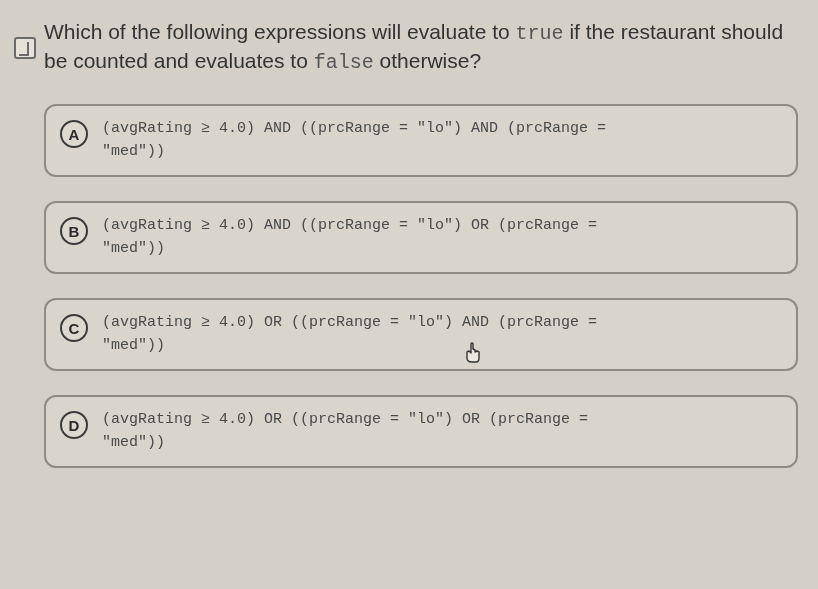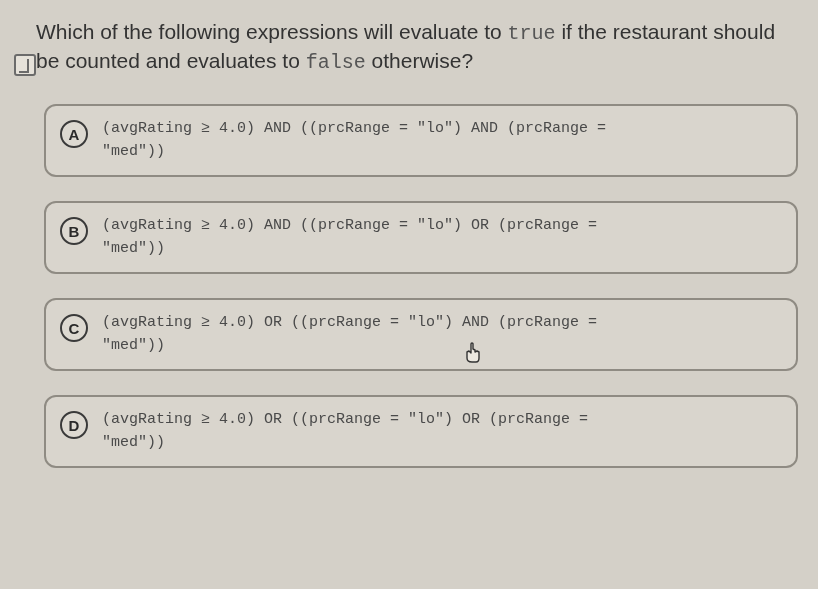--- a/index.html
+++ b/index.html
@@ -7,22 +7,22 @@
       width: 818px;
       height: 589px;
       background: #d4d0c8;
       font-family: Arial, Helvetica, sans-serif;
       color: #2a2a2a;
       padding: 18px 20px 18px 14px;
       overflow: hidden;
     }
     .question-row {
       display: flex;
-      align-items: flex-end;
-      gap: 0;
+      align-items: center;
+      gap: 8px;
       margin-bottom: 28px;
     }
     .q-icon {
       flex: 0 0 auto;
       width: 22px;
       height: 22px;
       border: 2px solid #6b6b6b;
       border-radius: 3px;
       background: #e6e2da;
       position: relative;

